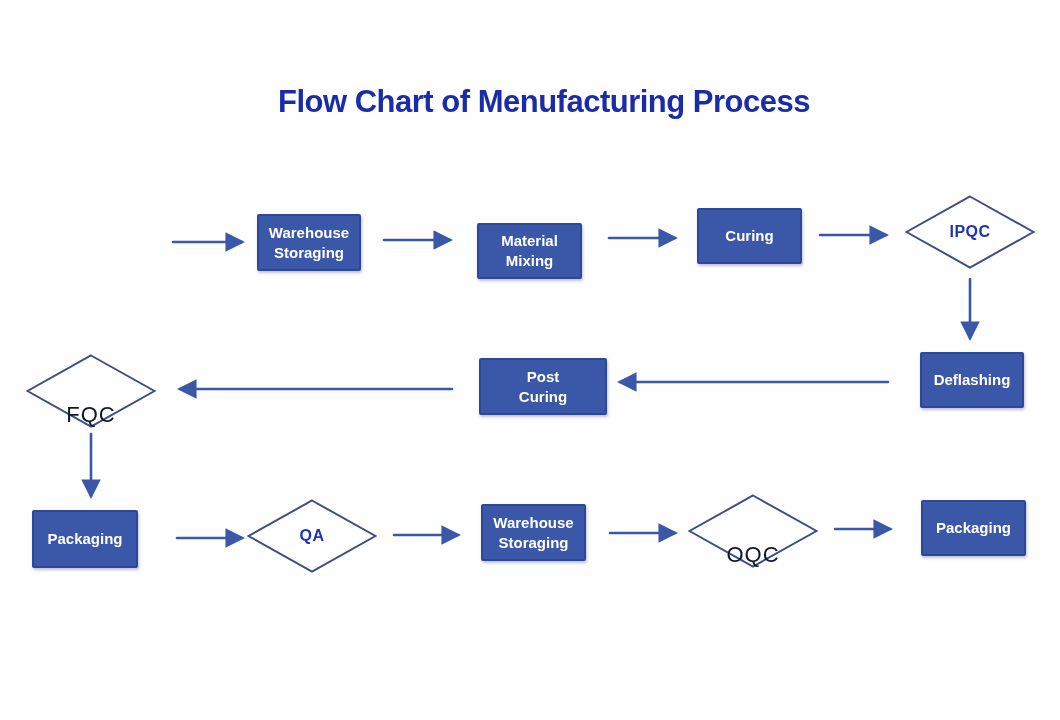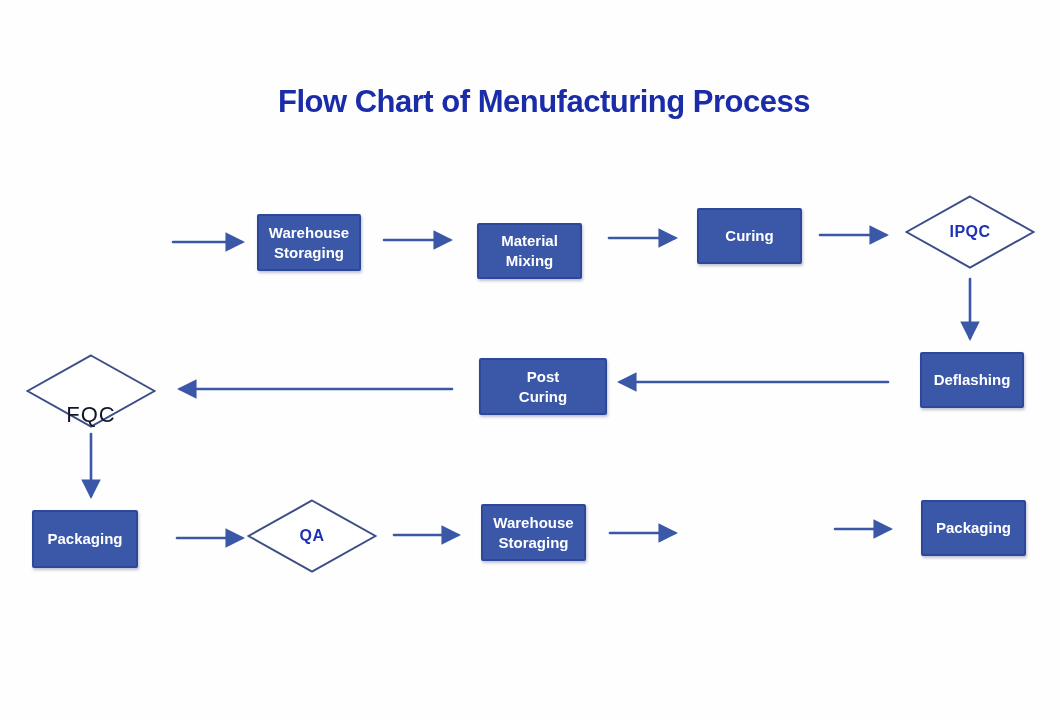--- a/index.html
+++ b/index.html
@@ -155,18 +155,24 @@
         <polygon points="65,1.5 128.5,37 65,72.5 1.5,37" fill="#ffffff" stroke="#3d4e86" stroke-width="2"></polygon>
       </svg>
     <span class="diamond-label">QA</span>
   </div>
 
   <div class="node rect" style="left:481px; top:504px; width:105px; height:57px;">
     <span class="rect-label">Warehouse
 Storaging</span>
   </div>
 
+  <div class="node diamond" style="left:688px; top:494px; width:130px; height:74px;">
+    <svg class="diamond-shape" viewBox="0 0 130 74">
+        <polygon points="65,1.5 128.5,37 65,72.5 1.5,37" fill="#ffffff" stroke="#3d4e86" stroke-width="2"></polygon>
+      </svg>
+    <span class="diamond-label regular">OQC</span>
+  </div>
 
   <div class="node rect" style="left:921px; top:500px; width:105px; height:56px;">
     <span class="rect-label">Packaging</span>
   </div>
 
 </div>
 
 </body></html>

